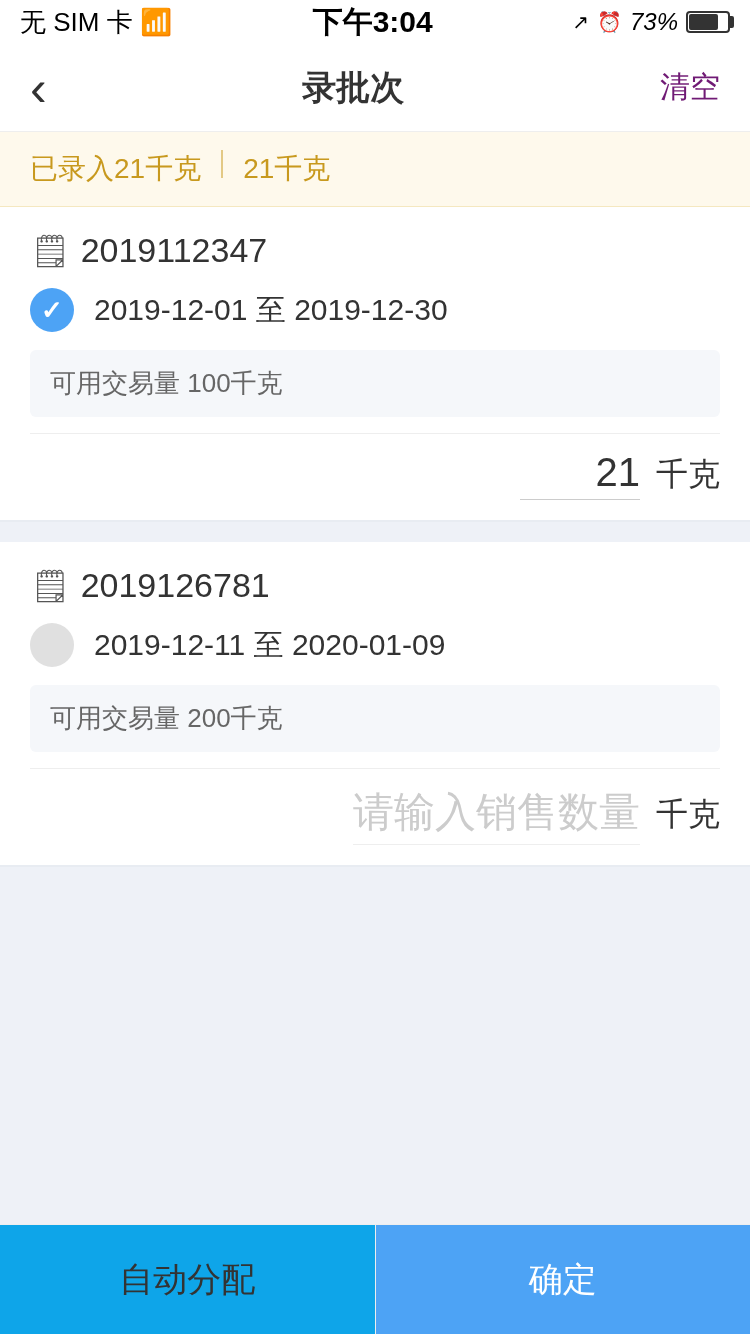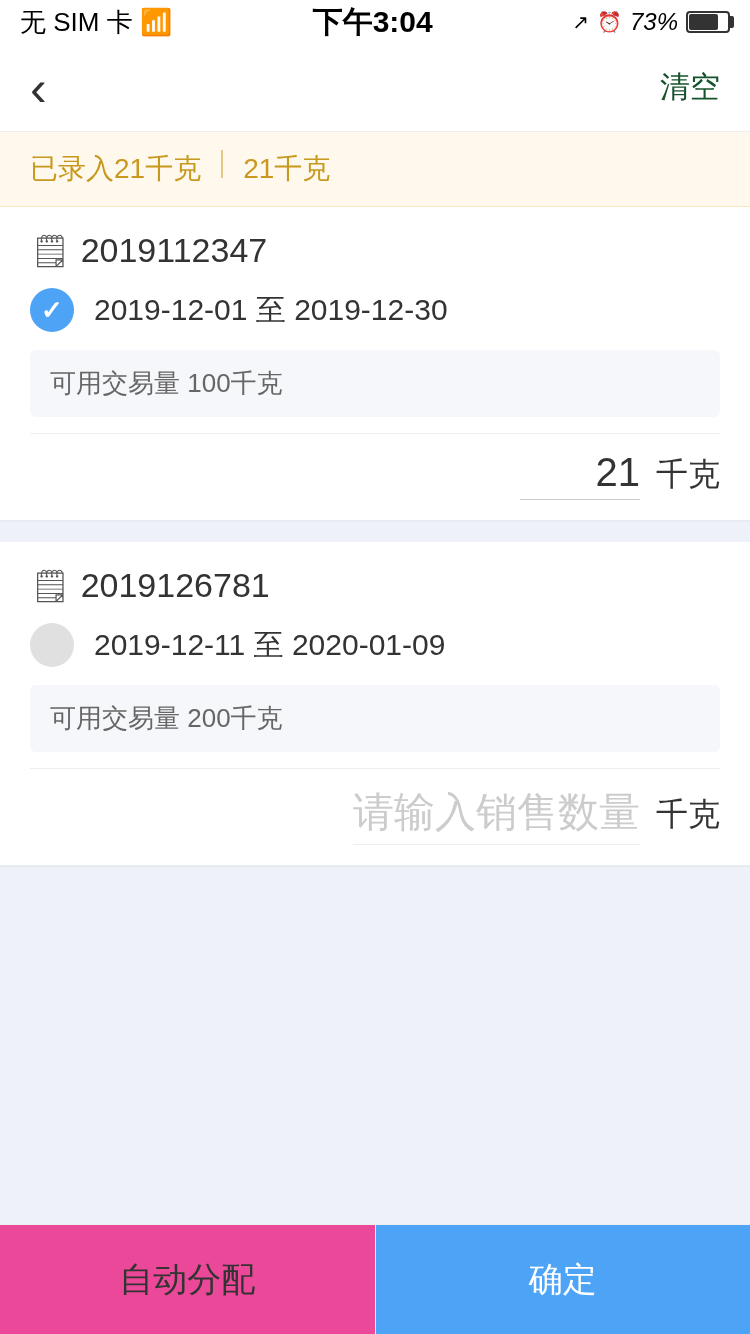--- a/index.html
+++ b/index.html
@@ -87,21 +87,21 @@
       cursor: pointer;
       line-height: 1;
     }
     .nav-title {
       font-size: 34px;
       font-weight: 600;
       color: #333;
     }
     .nav-clear {
       font-size: 30px;
-      color: #14532d;
+      color: #701a75;
       cursor: pointer;
     }
 
     
     .info-banner {
       background: #fef9ec;
       padding: 18px 30px;
       display: flex;
       gap: 20px;
       border-bottom: 1px solid #f5e8c0;
@@ -217,21 +217,21 @@
       background: #fff;
       border-top: 1px solid #eee;
     }
     .btn-auto {
       flex: 1;
       display: flex;
       align-items: center;
       justify-content: center;
       font-size: 34px;
       color: #333;
-      background: #ec4899;
+      background: #0ea5e9;
       cursor: pointer;
       border: none;
       border-right: 1px solid #eee;
     }
     .btn-confirm {
       flex: 1;
       display: flex;
       align-items: center;
       justify-content: center;
       font-size: 34px;
@@ -266,20 +266,21 @@
     <span style="font-size:20px;">⏰</span>
     <span style="font-size:24px;font-style:italic;">73%</span>
     <span class="battery-bar">
       <span class="battery-fill"></span>
     </span>
   </div>
 </div>
 
 <div class="nav-bar">
   <span class="nav-back" style="font-size:50px; font-weight:300;">‹</span>
+  <span class="nav-title">录批次</span>
   <span class="nav-clear">清空</span>
 </div>
 
 <div class="info-banner">
   <span class="info-banner-text">已录入21千克</span>
   <div class="info-banner-divider"></div>
   <span class="info-banner-text">21千克</span>
 </div>
 
 <div class="content-area">

